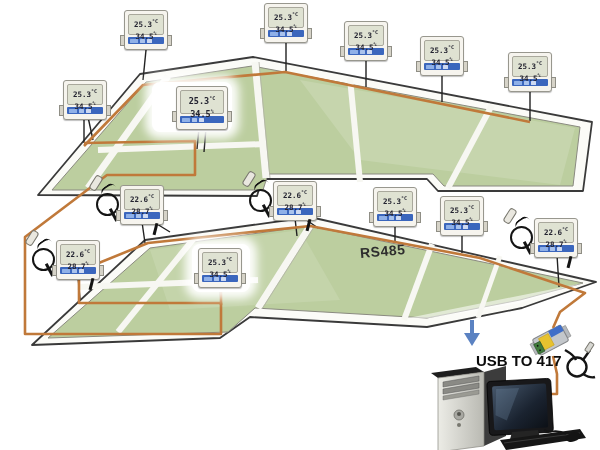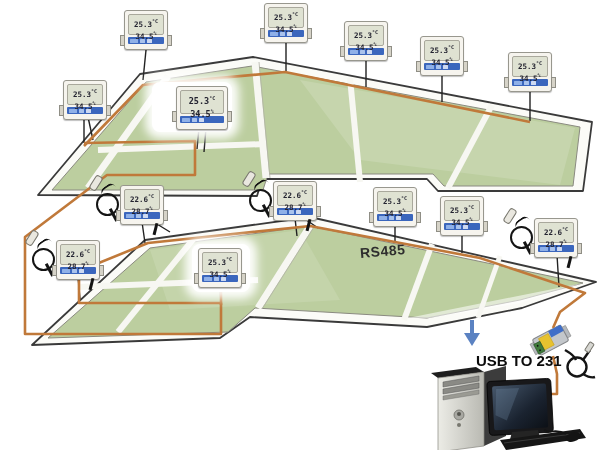--- a/index.html
+++ b/index.html
@@ -360,15 +360,15 @@
       <div class="row"><span>28.7</span><sup>%</sup></div>
     </div>
     <div class="bar">
         <i></i>
         <i></i>
         <i></i>
       </div>
   </div>
 
   <div class="rs485">RS485</div>
-  <div class="usb">USB TO 231</div>
+  <div class="usb">USB TO 417</div>
 
 </div>
 
 </body></html>

